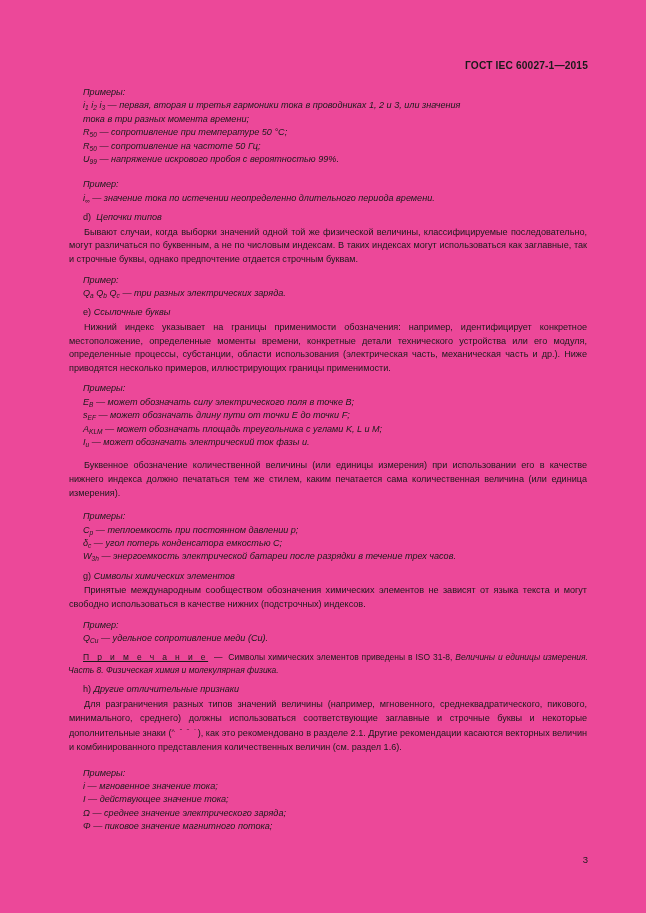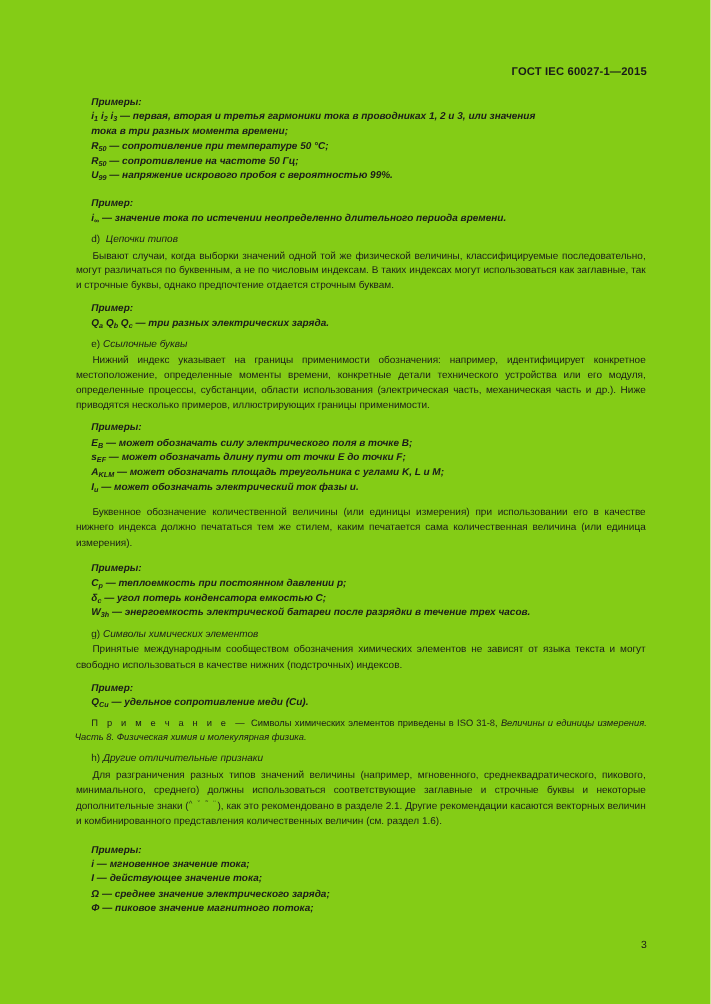--- a/index.html
+++ b/index.html
@@ -9,21 +9,21 @@
     background: #ffffff;
   }
   body {
     font-family: "Liberation Sans", sans-serif;
     color: #1a1a1a;
   }
   .page {
     position: relative;
     width: 646px;
     height: 913px;
-    background: #84cc16;
+    background: #ec4899;
     overflow: hidden;
     box-sizing: border-box;
   }
 
   
   .page-header {
     position: absolute;
     top: 60px;
     right: 58px;
     font-size: 10.2px;
@@ -76,21 +76,21 @@
     font-style: italic;
   }
   .subsec.wrap .marker {
     font-style: normal;
   }
 
   
   .example-block {
     padding-left: 15px;
     font-style: italic;
-    font-weight: bold;
+    font-weight: normal;
     font-size: 9.1px;
     line-height: 13.4px;
   }
   .example-block .ex-label {
     display: block;
   }
   .example-block .ex-line {
     display: block;
   }
   
@@ -111,20 +111,21 @@
   
   .note {
     font-size: 8.5px;
     line-height: 13px;
     text-indent: 15px;
     text-align: justify;
     margin: 0;
   }
   .note .note-label {
     letter-spacing: 2.6px;
+    text-decoration: underline;
   }
   .note .ital {
     font-style: italic;
   }
 
   
   .gap-sm { height: 6px; }
   .gap-md { height: 9px; }
   .gap-lg { height: 11px; }
 

